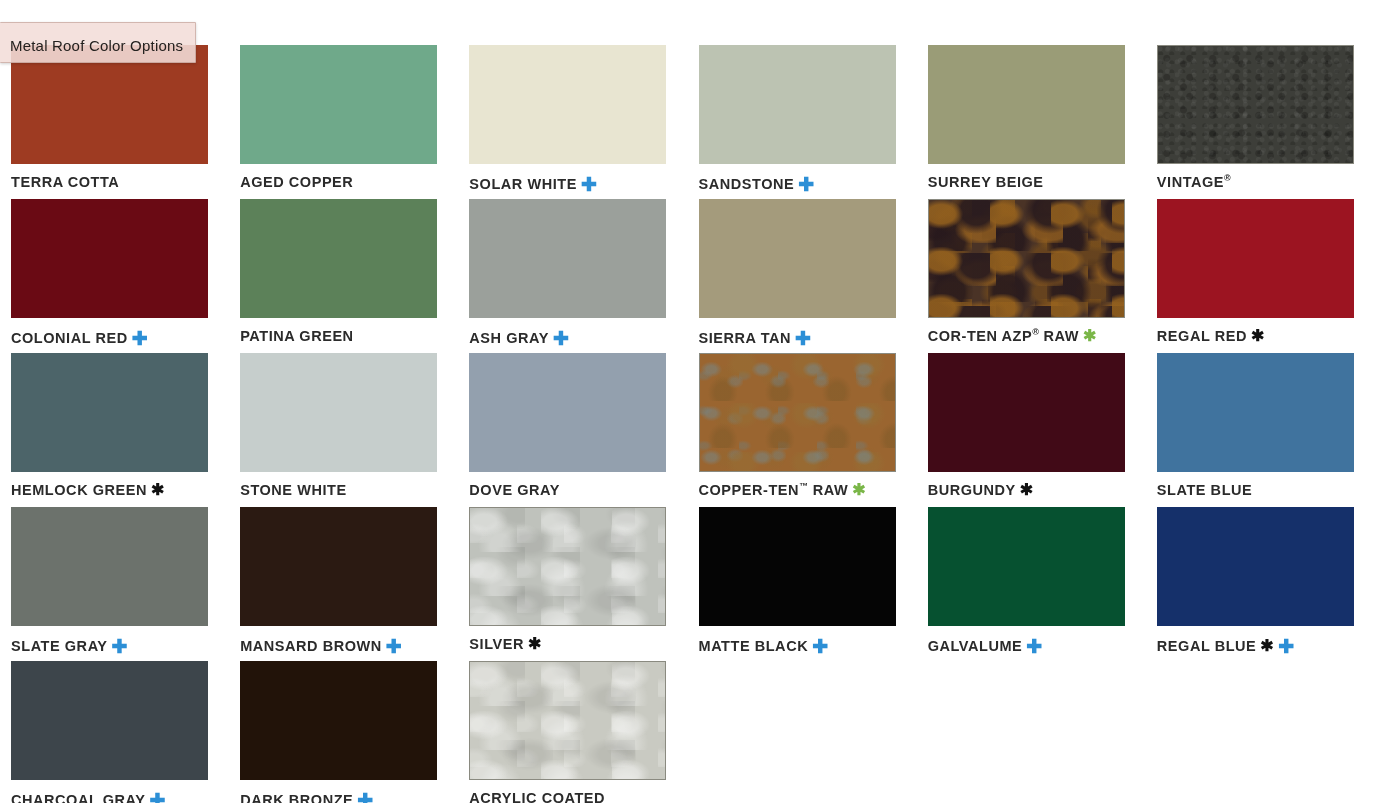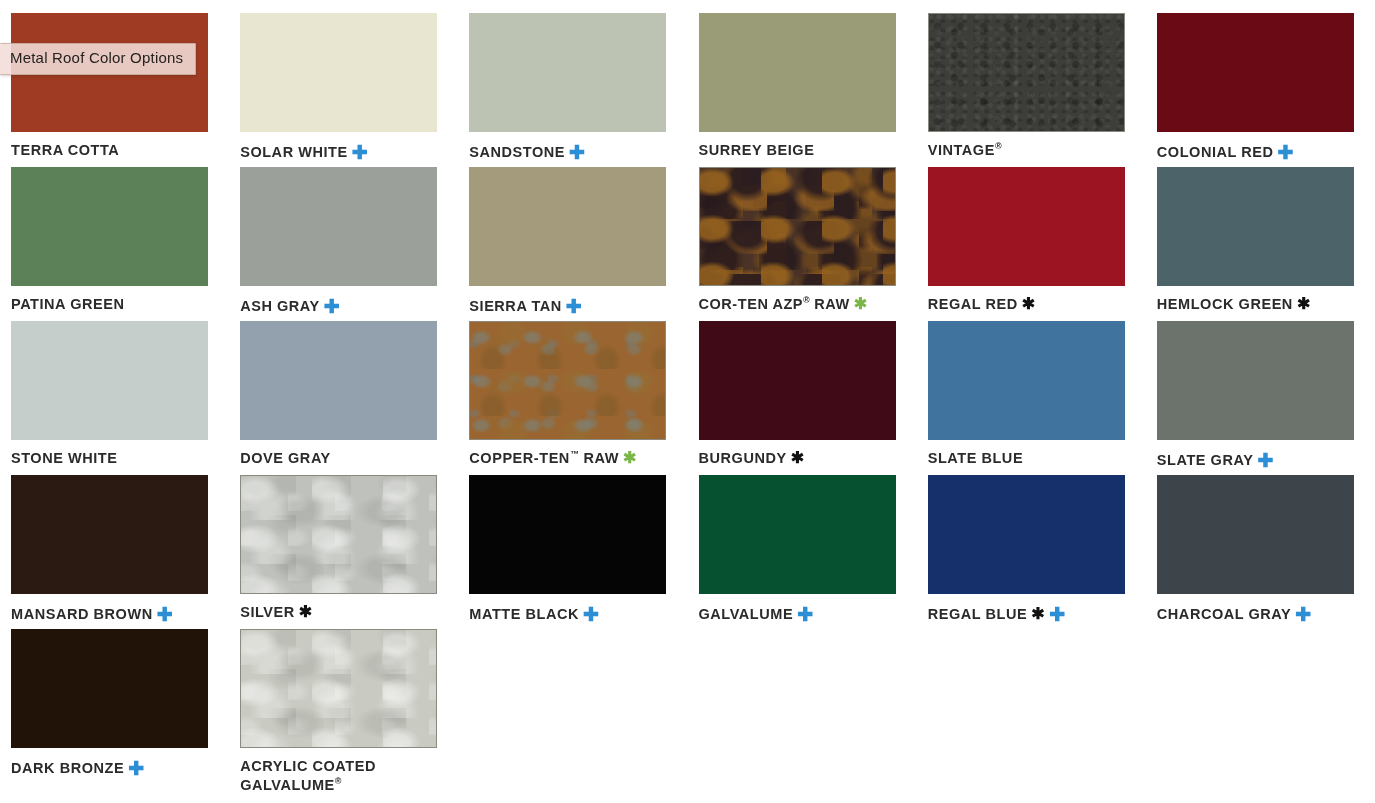--- a/index.html
+++ b/index.html
@@ -35,20 +35,21 @@
     column-gap: 0px;
     row-gap: 0px;
     padding-top: 13px;
     box-sizing: border-box;
   }
 
   .cell {
     position: relative;
     padding: 0 11px 0 11px;
     box-sizing: border-box;
+    margin-top: 32px;
   }
 
   .swatch {
     width: 197px;
     height: 119px;
     box-sizing: border-box;
     background-color: #cccccc;
     position: relative;
     overflow: hidden;
   }
@@ -139,47 +140,50 @@
 
   .mark-star-black { color: #111111; font-size: 16px; line-height: 1; }
   .mark-star-green { color: #7ab648; font-size: 16px; line-height: 1; }
   .mark-plus-blue  { color: #2c8fd6; font-size: 19px; line-height: 1; font-weight: 800; position: relative; top: 2px; }
 
   
   #tooltip {
     position: absolute;
     left: 0px;
     top: 22px;
-    padding: 5px 12px 6px 10px;
+    padding: 14px 12px 6px 10px;
     background: rgba(243, 221, 216, 0.88);
     border: 1px solid rgba(170,130,120,0.45);
     border-left: none;
     color: #24211f;
     font-size: 15px;
     font-family: "Liberation Sans", sans-serif;
     letter-spacing: 0.2px;
     line-height: 1.25;
     box-shadow: 0 1px 3px rgba(0,0,0,0.18);
     z-index: 50;
     white-space: nowrap;
     border-radius: 1px;
-    margin-top: 21px;
   }
 </style>
 </head>
 <body>
 
 <div id="root">
 
   <div class="grid" id="grid">
       <div class="cell">
         <div class="swatch" style="background-color: rgb(158, 59, 34);"></div>
         <div class="label"><span>TERRA COTTA</span></div>
       </div>
       <div class="cell">
+        <div class="swatch" style="background-color: rgb(111, 169, 138);"></div>
+        <div class="label"><span>AGED COPPER</span></div>
+      </div>
+      <div class="cell">
         <div class="swatch" style="background-color: rgb(232, 229, 209);"></div>
         <div class="label"><span>SOLAR WHITE</span><span class="marks"><span class="mark mark-plus-blue">✚</span></span></div>
       </div>
       <div class="cell">
         <div class="swatch" style="background-color: rgb(188, 195, 178);"></div>
         <div class="label"><span>SANDSTONE</span><span class="marks"><span class="mark mark-plus-blue">✚</span></span></div>
       </div>
       <div class="cell">
         <div class="swatch" style="background-color: rgb(154, 156, 119);"></div>
         <div class="label"><span>SURREY BEIGE</span></div>

